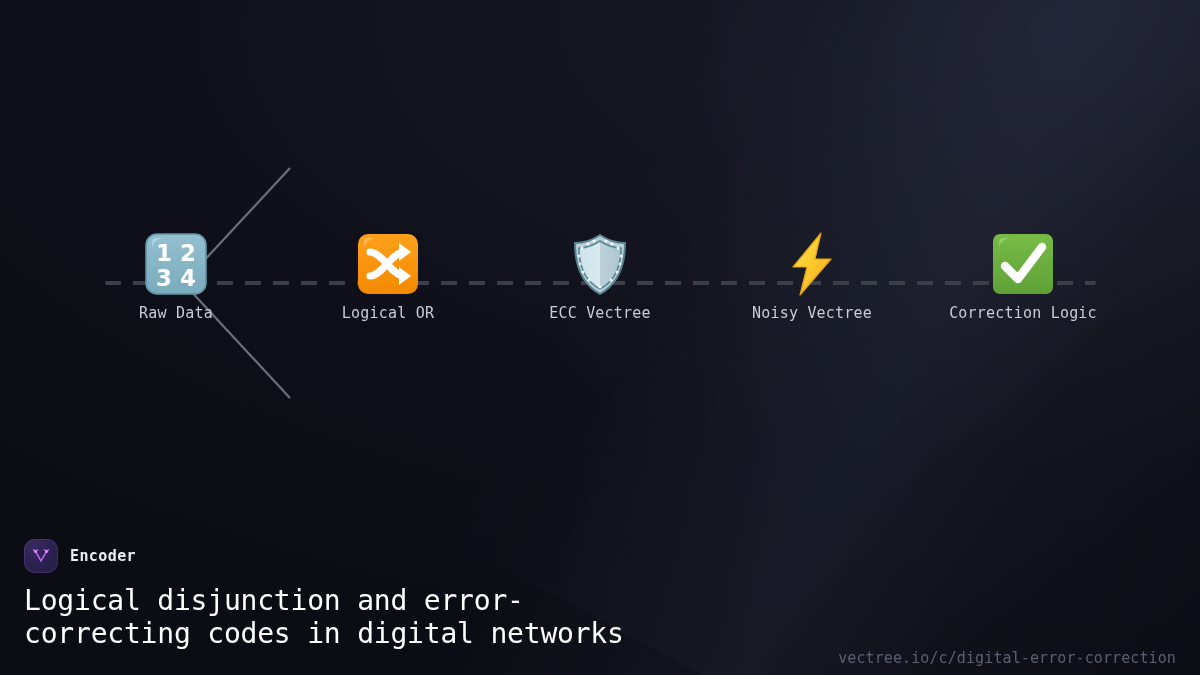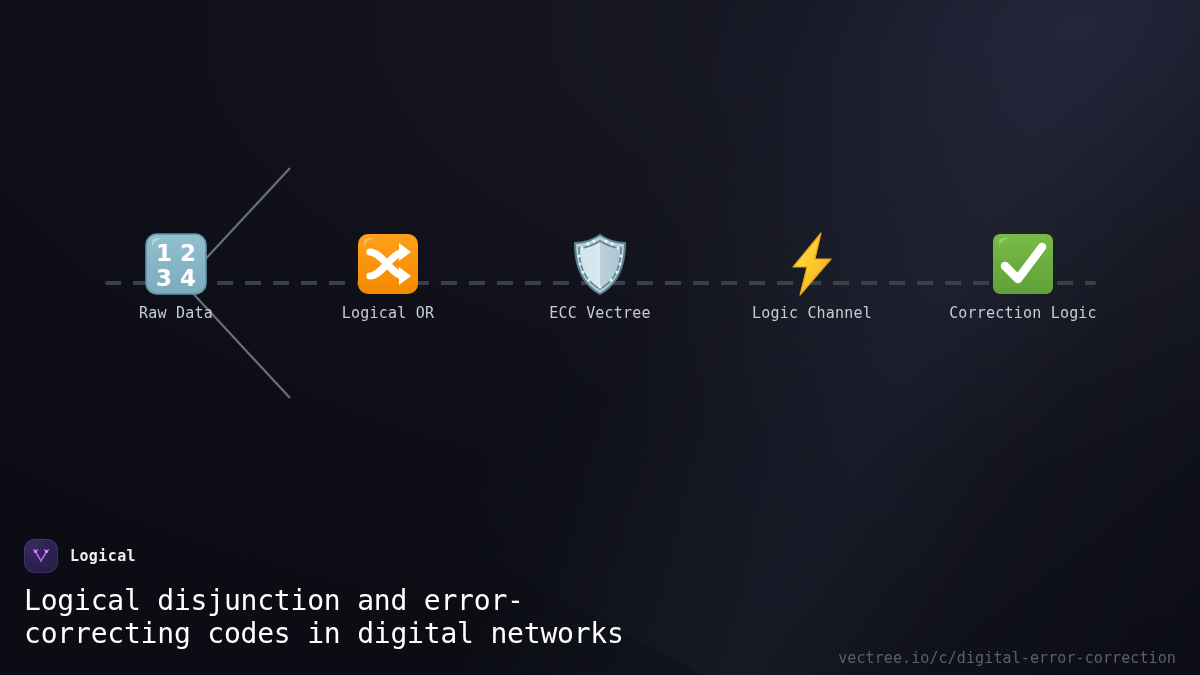--- a/index.html
+++ b/index.html
@@ -230,21 +230,21 @@
           <defs>
             <linearGradient id="gbolt" x1="0" y1="0" x2="1" y2="1">
               <stop offset="0" stop-color="#ffe066"></stop>
                 <stop offset="0.45" stop-color="#fdcb2e"></stop>
               <stop offset="1" stop-color="#f5a623"></stop>
             </linearGradient>
           </defs>
           <path d="M45 5 L17 39 L31 39 L24 67 L55 31 L39 31 Z" fill="url(#gbolt)" stroke="#e2a310" stroke-width="1.2" stroke-linejoin="round"></path>
         </svg>
       </div>
-      <div class="node-label">Logic Channel</div>
+      <div class="node-label">Noisy Vectree</div>
     </div>
 
     <div class="node" style="left:938px">
       <div class="node-icon">
         <svg viewBox="0 0 72 72">
           <defs>
             <linearGradient id="gchk" x1="0" y1="0" x2="0" y2="1">
               <stop offset="0" stop-color="#77bb47"></stop>
                 <stop offset="1" stop-color="#5fa137"></stop>
             </linearGradient>
@@ -270,21 +270,21 @@
             <path d="M5.5 6.5 L7.4 4.9"></path>
             <path d="M16.5 6.5 L14.6 4.9"></path>
             <path d="M16.5 6.5 L18.4 4.9"></path>
           </g>
           <g fill="#e08cff">
             <circle cx="5.5" cy="6.5" r="1.5"></circle>
             <circle cx="16.5" cy="6.5" r="1.5"></circle>
           </g>
         </svg>
       </div>
-      <div class="brand-name">Logical</div>
+      <div class="brand-name">Encoder</div>
     </div>
 
     <div class="headline">Logical disjunction and error-
 correcting codes in digital networks</div>
 
     <div class="url">vectree.io/c/digital-error-correction</div>
 
   </div>
 
 </div>

